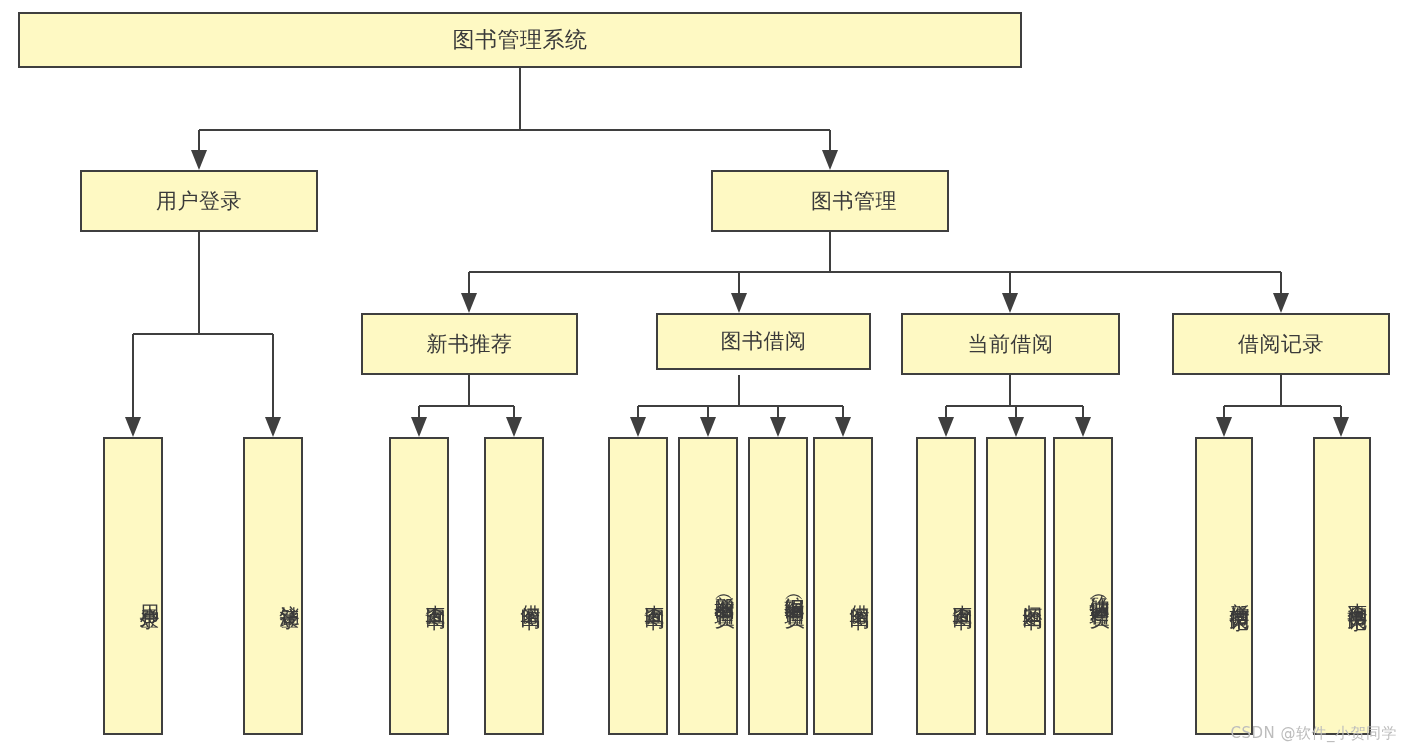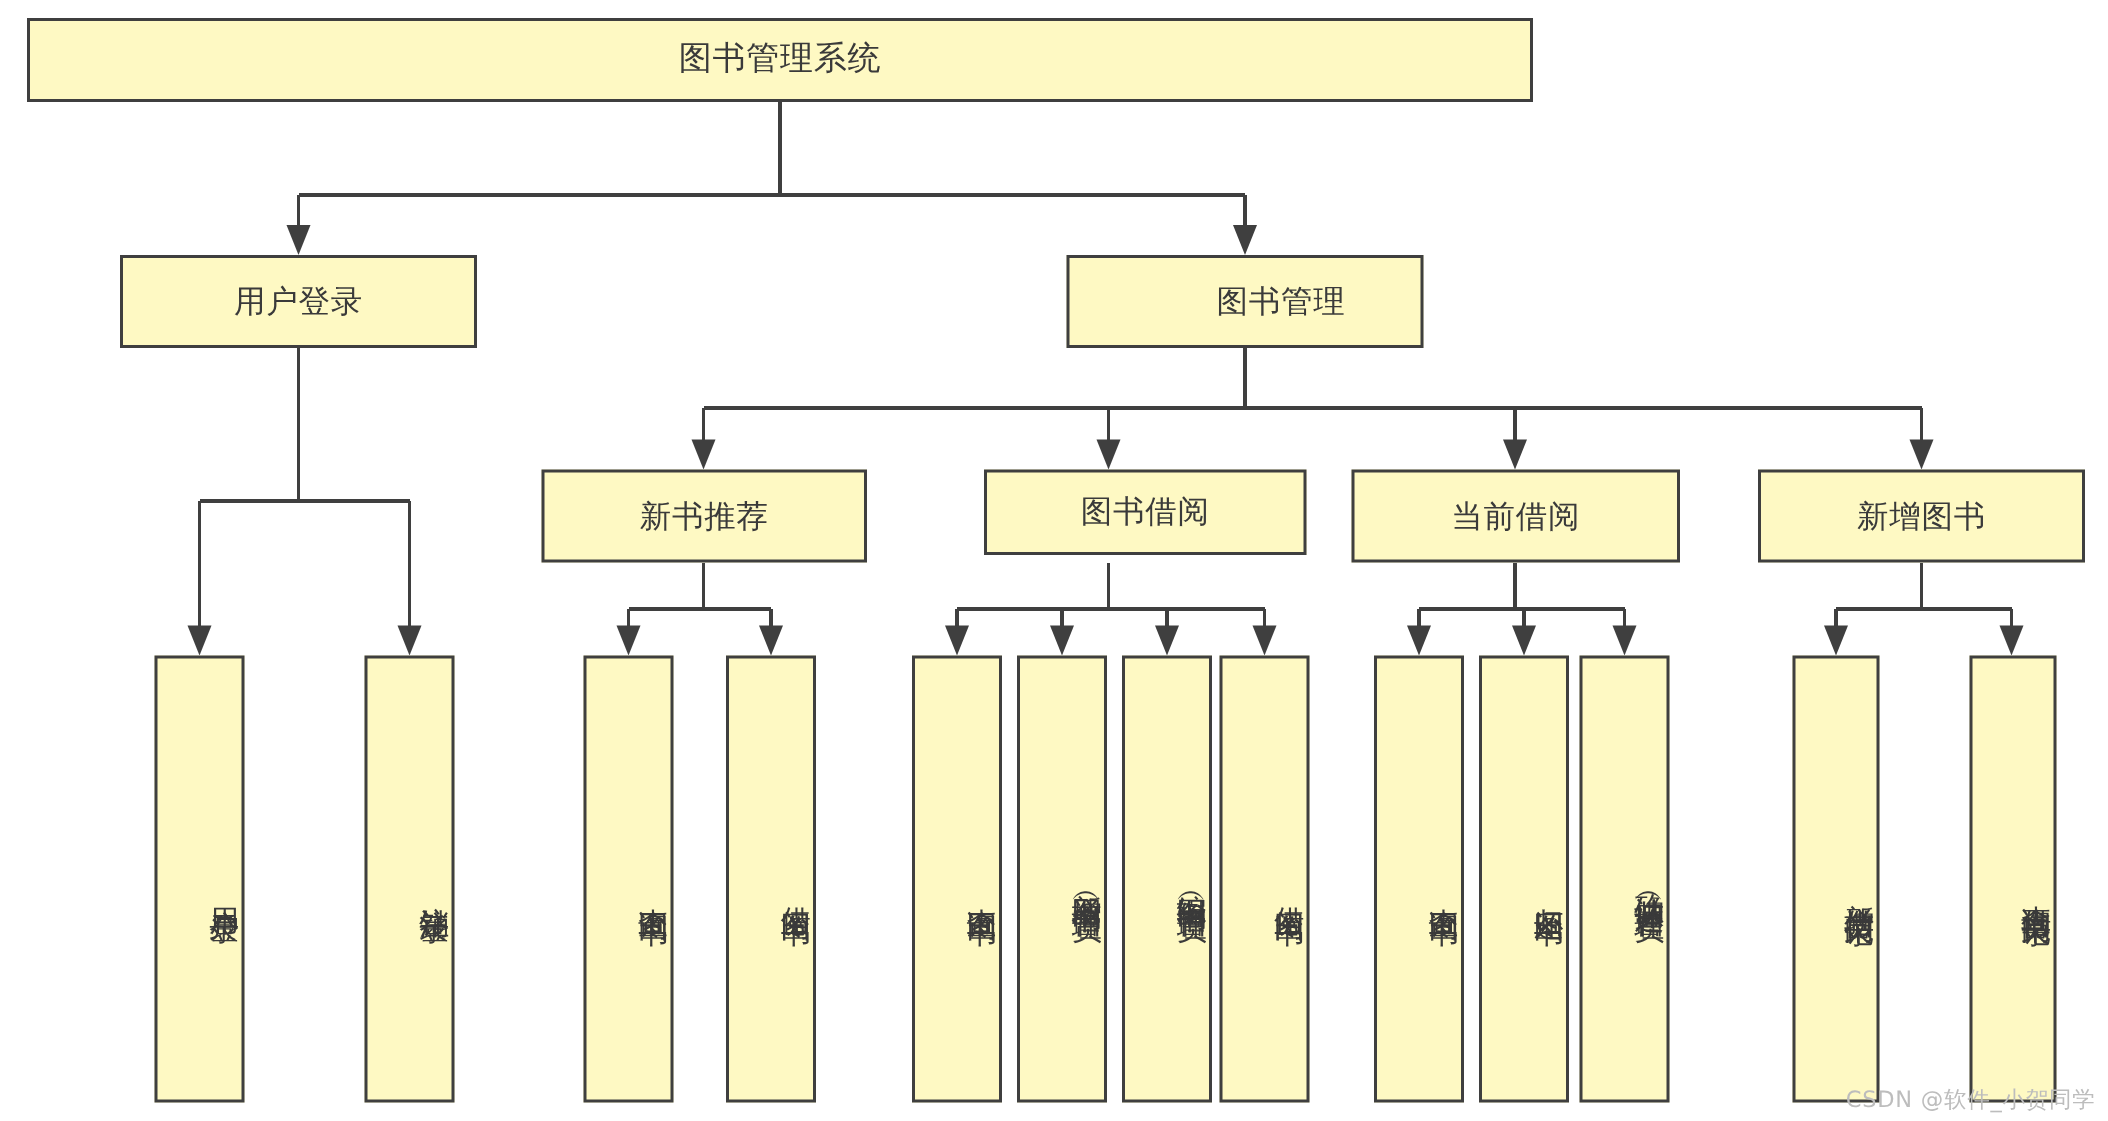--- a/index.html
+++ b/index.html
@@ -159,21 +159,21 @@
 
   <div class="node h" style="left:632px; top:313px; width:215px; height:57px;margin-left:24px;">
     <span class="txt">图书借阅</span>
   </div>
 
   <div class="node h" style="left:901px; top:313px; width:219px; height:62px;">
     <span class="txt">当前借阅</span>
   </div>
 
   <div class="node h" style="left:1172px; top:313px; width:218px; height:62px;">
-    <span class="txt">新增图书</span>
+    <span class="txt">借阅记录</span>
   </div>
 
   <div class="node v" style="left:103px; top:437px; width:60px; height:298px;">
     <span class="txt">用户登录</span>
   </div>
 
   <div class="node v" style="left:243px; top:437px; width:60px; height:298px;">
     <span class="txt">注销登录</span>
   </div>
 

